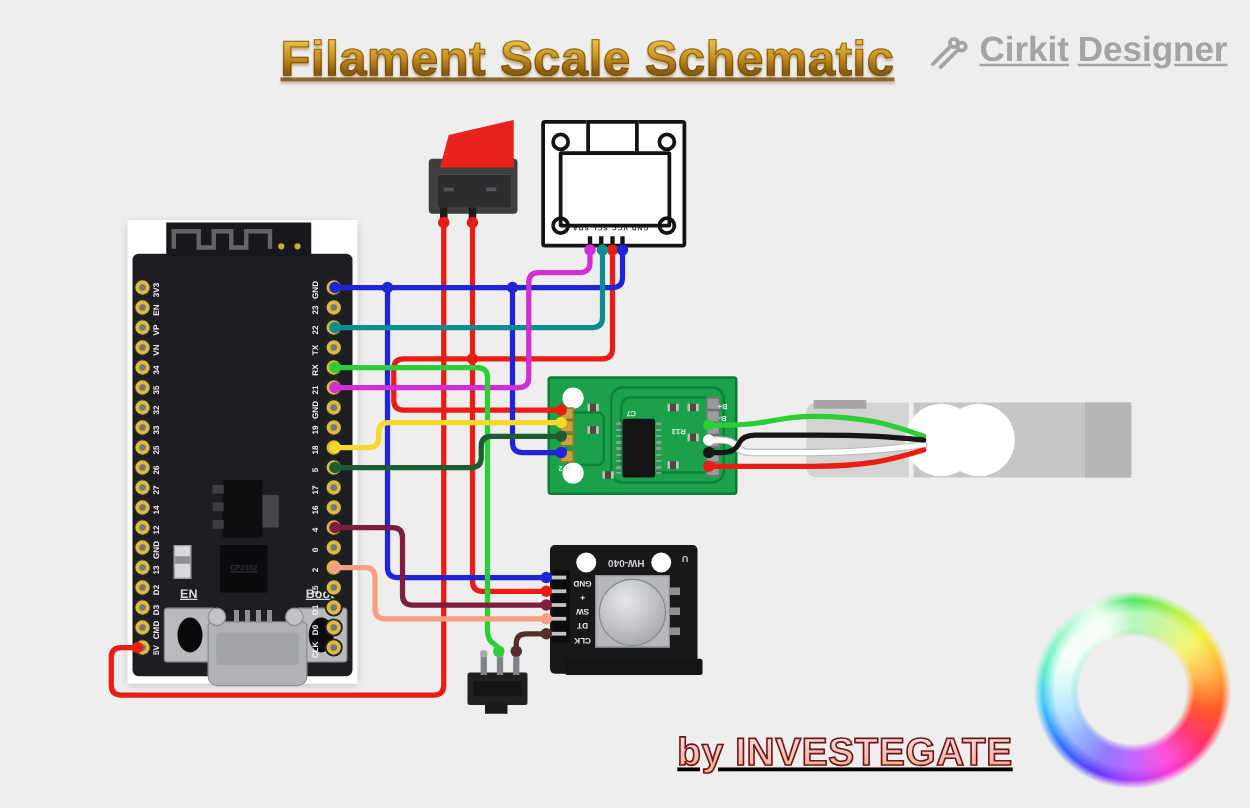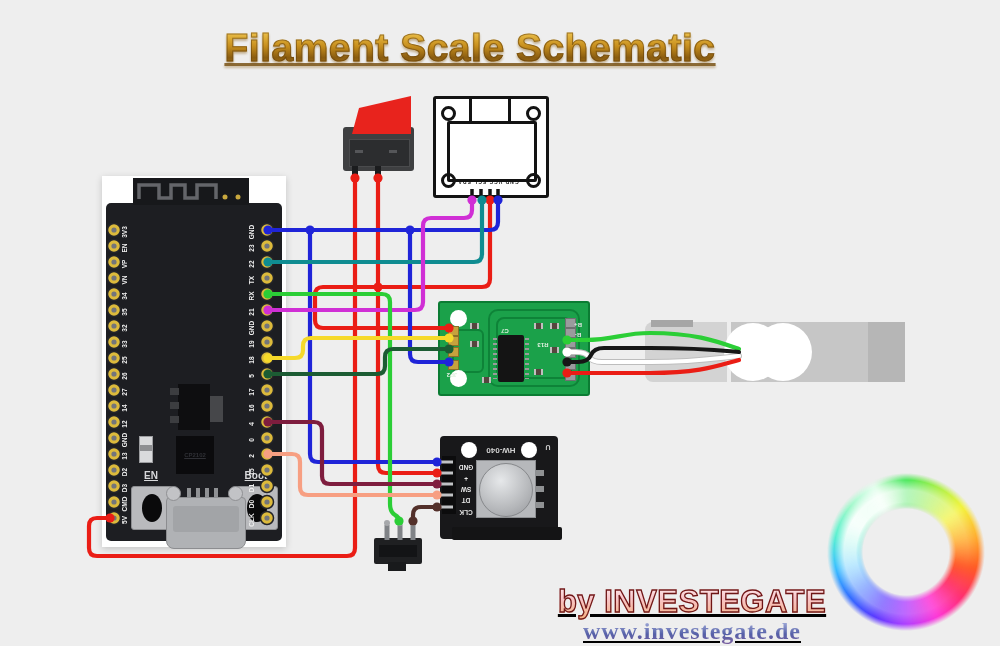--- a/index.html
+++ b/index.html
@@ -87,37 +87,49 @@
     background:conic-gradient(from 0deg,#49e85e,#a8f04a,#f4f43c,#ffb030,#ff5a24,#ff2e6e,#ff38d8,#b040ff,#5838ff,#2e6cff,#38c0ff,#58f0d0,#9cf8c8,#e8fff0,#49e85e);
     -webkit-mask:radial-gradient(circle,rgba(0,0,0,0) 0 43px,#000 50px 72px,rgba(0,0,0,0) 79px);
             mask:radial-gradient(circle,rgba(0,0,0,0) 0 43px,#000 50px 72px,rgba(0,0,0,0) 79px);
     filter:blur(2.5px);}
   #wheel .glow{position:absolute;inset:0;border-radius:50%;
     background:conic-gradient(from -60deg,rgba(255,255,255,.95),rgba(255,255,255,.25) 120deg,rgba(255,255,255,0) 170deg,rgba(255,255,255,.25) 250deg,rgba(255,255,255,.95));
     -webkit-mask:radial-gradient(circle,rgba(0,0,0,0) 0 44px,#000 50px 62px,rgba(0,0,0,0) 72px);
             mask:radial-gradient(circle,rgba(0,0,0,0) 0 44px,#000 50px 62px,rgba(0,0,0,0) 72px);
     filter:blur(4px);}
   
-  #credit{left:542px;top:584px;width:300px;text-align:center;}
+  #credit{left:526px;top:584px;width:300px;text-align:center;}
   #credit .l1{font-size:31px;font-weight:800;letter-spacing:.5px;
     background:linear-gradient(180deg,#fff0f2 0%,#f8c5c9 40%,#f5b07e 100%);
     -webkit-background-clip:text;background-clip:text;color:transparent;-webkit-text-fill-color:transparent;
     -webkit-text-stroke:1.3px #6e1616;}
   #credit .l2{margin-top:-2px;font-family:"Liberation Serif",serif;font-size:24px;font-weight:bold;letter-spacing:1px;
     background:linear-gradient(180deg,#b9c3e8 0%,#5560a8 60%,#7d5e9e 100%);
     -webkit-background-clip:text;background-clip:text;color:transparent;-webkit-text-fill-color:transparent;}
   #overlay{position:absolute;left:0;top:0;pointer-events:none;}
 </style>
 </head>
 <body>
 
 <div id="stage">
 
   <div id="title" class="abs">Filament Scale Schematic</div>
 
+  <div id="brand" class="abs">
+    <svg width="34" height="30" viewBox="0 0 26 24">
+      <g stroke="#a4a4a4" stroke-width="2.4" fill="none" stroke-linecap="round">
+        <path d="M2 21 L13 10"></path>
+          <path d="M7 23 L18 12"></path>
+        <circle cx="15.5" cy="7.5" r="2.6"></circle>
+          <circle cx="20.5" cy="9.8" r="2.6"></circle>
+      </g>
+    </svg>
+    <span class="b1">Cirkit</span>
+    <span class="b2">Designer</span>
+  </div>
 
   <div id="esp-plate" class="abs"></div>
   <div id="esp-pcb" class="abs"></div>
   <div id="esp-antenna" class="abs"></div>
   <div id="esp-reg" class="abs"></div>
   <div id="esp-reg-tab" class="abs"></div>
   <div class="reg-pad abs" style="top:388px;"></div>
   <div class="reg-pad abs" style="top:402px;"></div>
   <div class="reg-pad abs" style="top:416px;"></div>
   <div id="esp-cp" class="abs">CP2102</div>
@@ -196,21 +208,20 @@
   <div id="sw-body" class="abs"></div>
   <div id="sw-tab" class="abs"></div>
 
   <div id="wheel" class="abs">
     <div class="ring"></div>
     <div class="glow"></div>
   </div>
 
   <div id="credit" class="abs">
     <div class="l1">by INVESTEGATE</div>
-    <div class="l2">www.investegate.de</div>
   </div>
 
   <svg id="overlay" width="1000" height="646">
       <path d="M139,199 V185 H159 V198 H171 V185 H185 V198 H197 V185 H216 V199" stroke="#64656a" stroke-width="3.5" fill="none"></path>
       <circle cx="225" cy="197" r="2.5" fill="#c9a83e"></circle>
       <circle cx="238" cy="197" r="2.5" fill="#c9a83e"></circle>
       <polygon points="352,134 359,108 411,96 411,134" fill="#e8231d"></polygon>
       <rect x="352" y="166" width="6" height="12" fill="#1b1c1e"></rect>
       <rect x="375" y="166" width="6" height="12" fill="#1b1c1e"></rect>
       <line x1="387" y1="540" x2="387" y2="525" stroke="#808387" stroke-width="5"></line>

